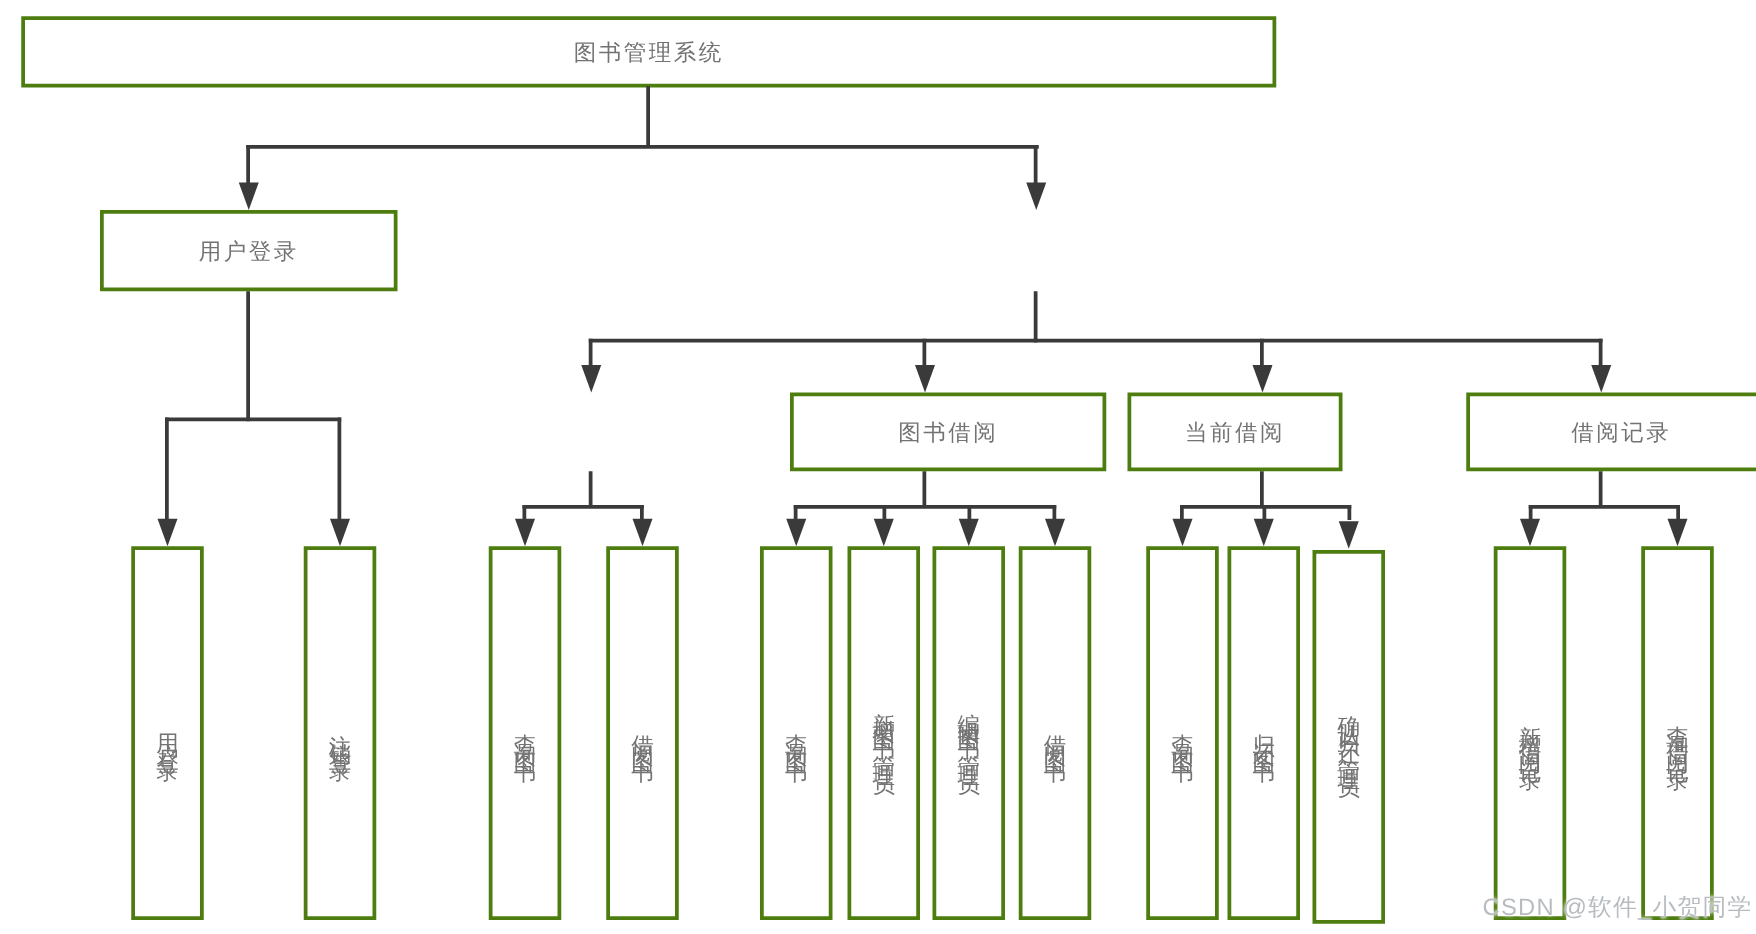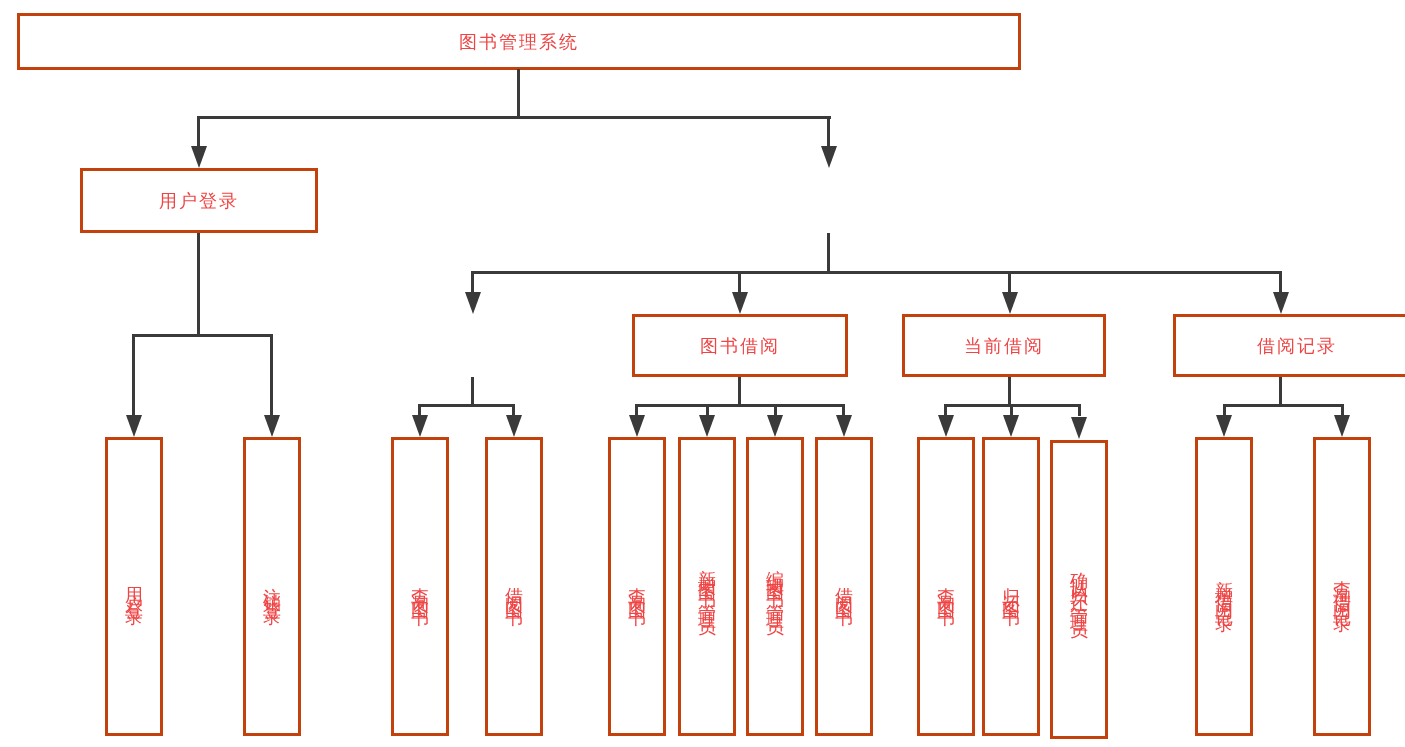--- a/index.html
+++ b/index.html
@@ -12,26 +12,26 @@
     position: relative;
     width: 1405px;
     height: 747px;
     background: #ffffff;
     overflow: hidden;
   }
   
   .box {
     position: absolute;
     box-sizing: border-box;
-    border: 3px solid #c2410c;
+    border: 3px solid #4d7c0f;
     background: #ffffff;
     display: flex;
     align-items: center;
     justify-content: center;
-    color: #ef4444;
+    color: #737373;
     font-size: 18px;
     letter-spacing: 2px;
     text-align: center;
   }
   .box.vertical {
     writing-mode: vertical-rl;
     text-orientation: mixed;
     letter-spacing: 7px;
     line-height: 1;
   }
@@ -61,22 +61,22 @@
     letter-spacing: 1px;
     color: #b7bcc1;
     text-shadow: 0 0 2px #ffffff, 0 0 4px #ffffff;
     white-space: nowrap;
   }
   
   #n-root    { left: 17px;   top: 13px;  width: 1004px; height: 57px; }
   #n-user    { left: 80px;   top: 168px; width: 238px;  height: 65px; }
   #n-book    { left: 711px;  top: 168px; width: 237px;  height: 65px; }
   #n-newrec  { left: 362px;  top: 314px; width: 222px;  height: 63px; }
-  #n-borrow  { left: 632px;  top: 314px; width: 216px;  height: 63px; }
-  #n-current { left: 902px;  top: 314px; width: 204px;  height: 63px; }
+  #n-borrow  { left: 632px;  top: 314px; width: 253px;  height: 63px; }
+  #n-current { left: 902px;  top: 314px; width: 172px;  height: 63px; }
   #n-records { left: 1173px; top: 314px; width: 248px;  height: 63px; }
   .leaf { top: 437px; width: 58px; height: 299px; }
   #v1  { left: 105px; }
   #v2  { left: 243px; }
   #v3  { left: 391px; }
   #v4  { left: 485px; }
   #v5  { left: 608px; }
   #v6  { left: 678px; }
   #v7  { left: 746px; }
   #v8  { left: 815px; }
@@ -169,14 +169,15 @@
   <div class="vl" style="left:1078px; top:404px; height:12px;"></div>
   <div class="ar" style="left:1071px; top:417px;"></div>
 
   <div class="vl" style="left:1279px; top:377px; height:28px;"></div>
   <div class="hl" style="left:1223px; top:404px; width:121px;"></div>
   <div class="vl" style="left:1223px; top:404px; height:12px;"></div>
   <div class="ar" style="left:1216px; top:415px;"></div>
   <div class="vl" style="left:1341px; top:404px; height:12px;"></div>
   <div class="ar" style="left:1334px; top:415px;"></div>
 
+  <div class="watermark">CSDN @软件_小贺同学</div>
 
 </div>
 
 </body></html>

